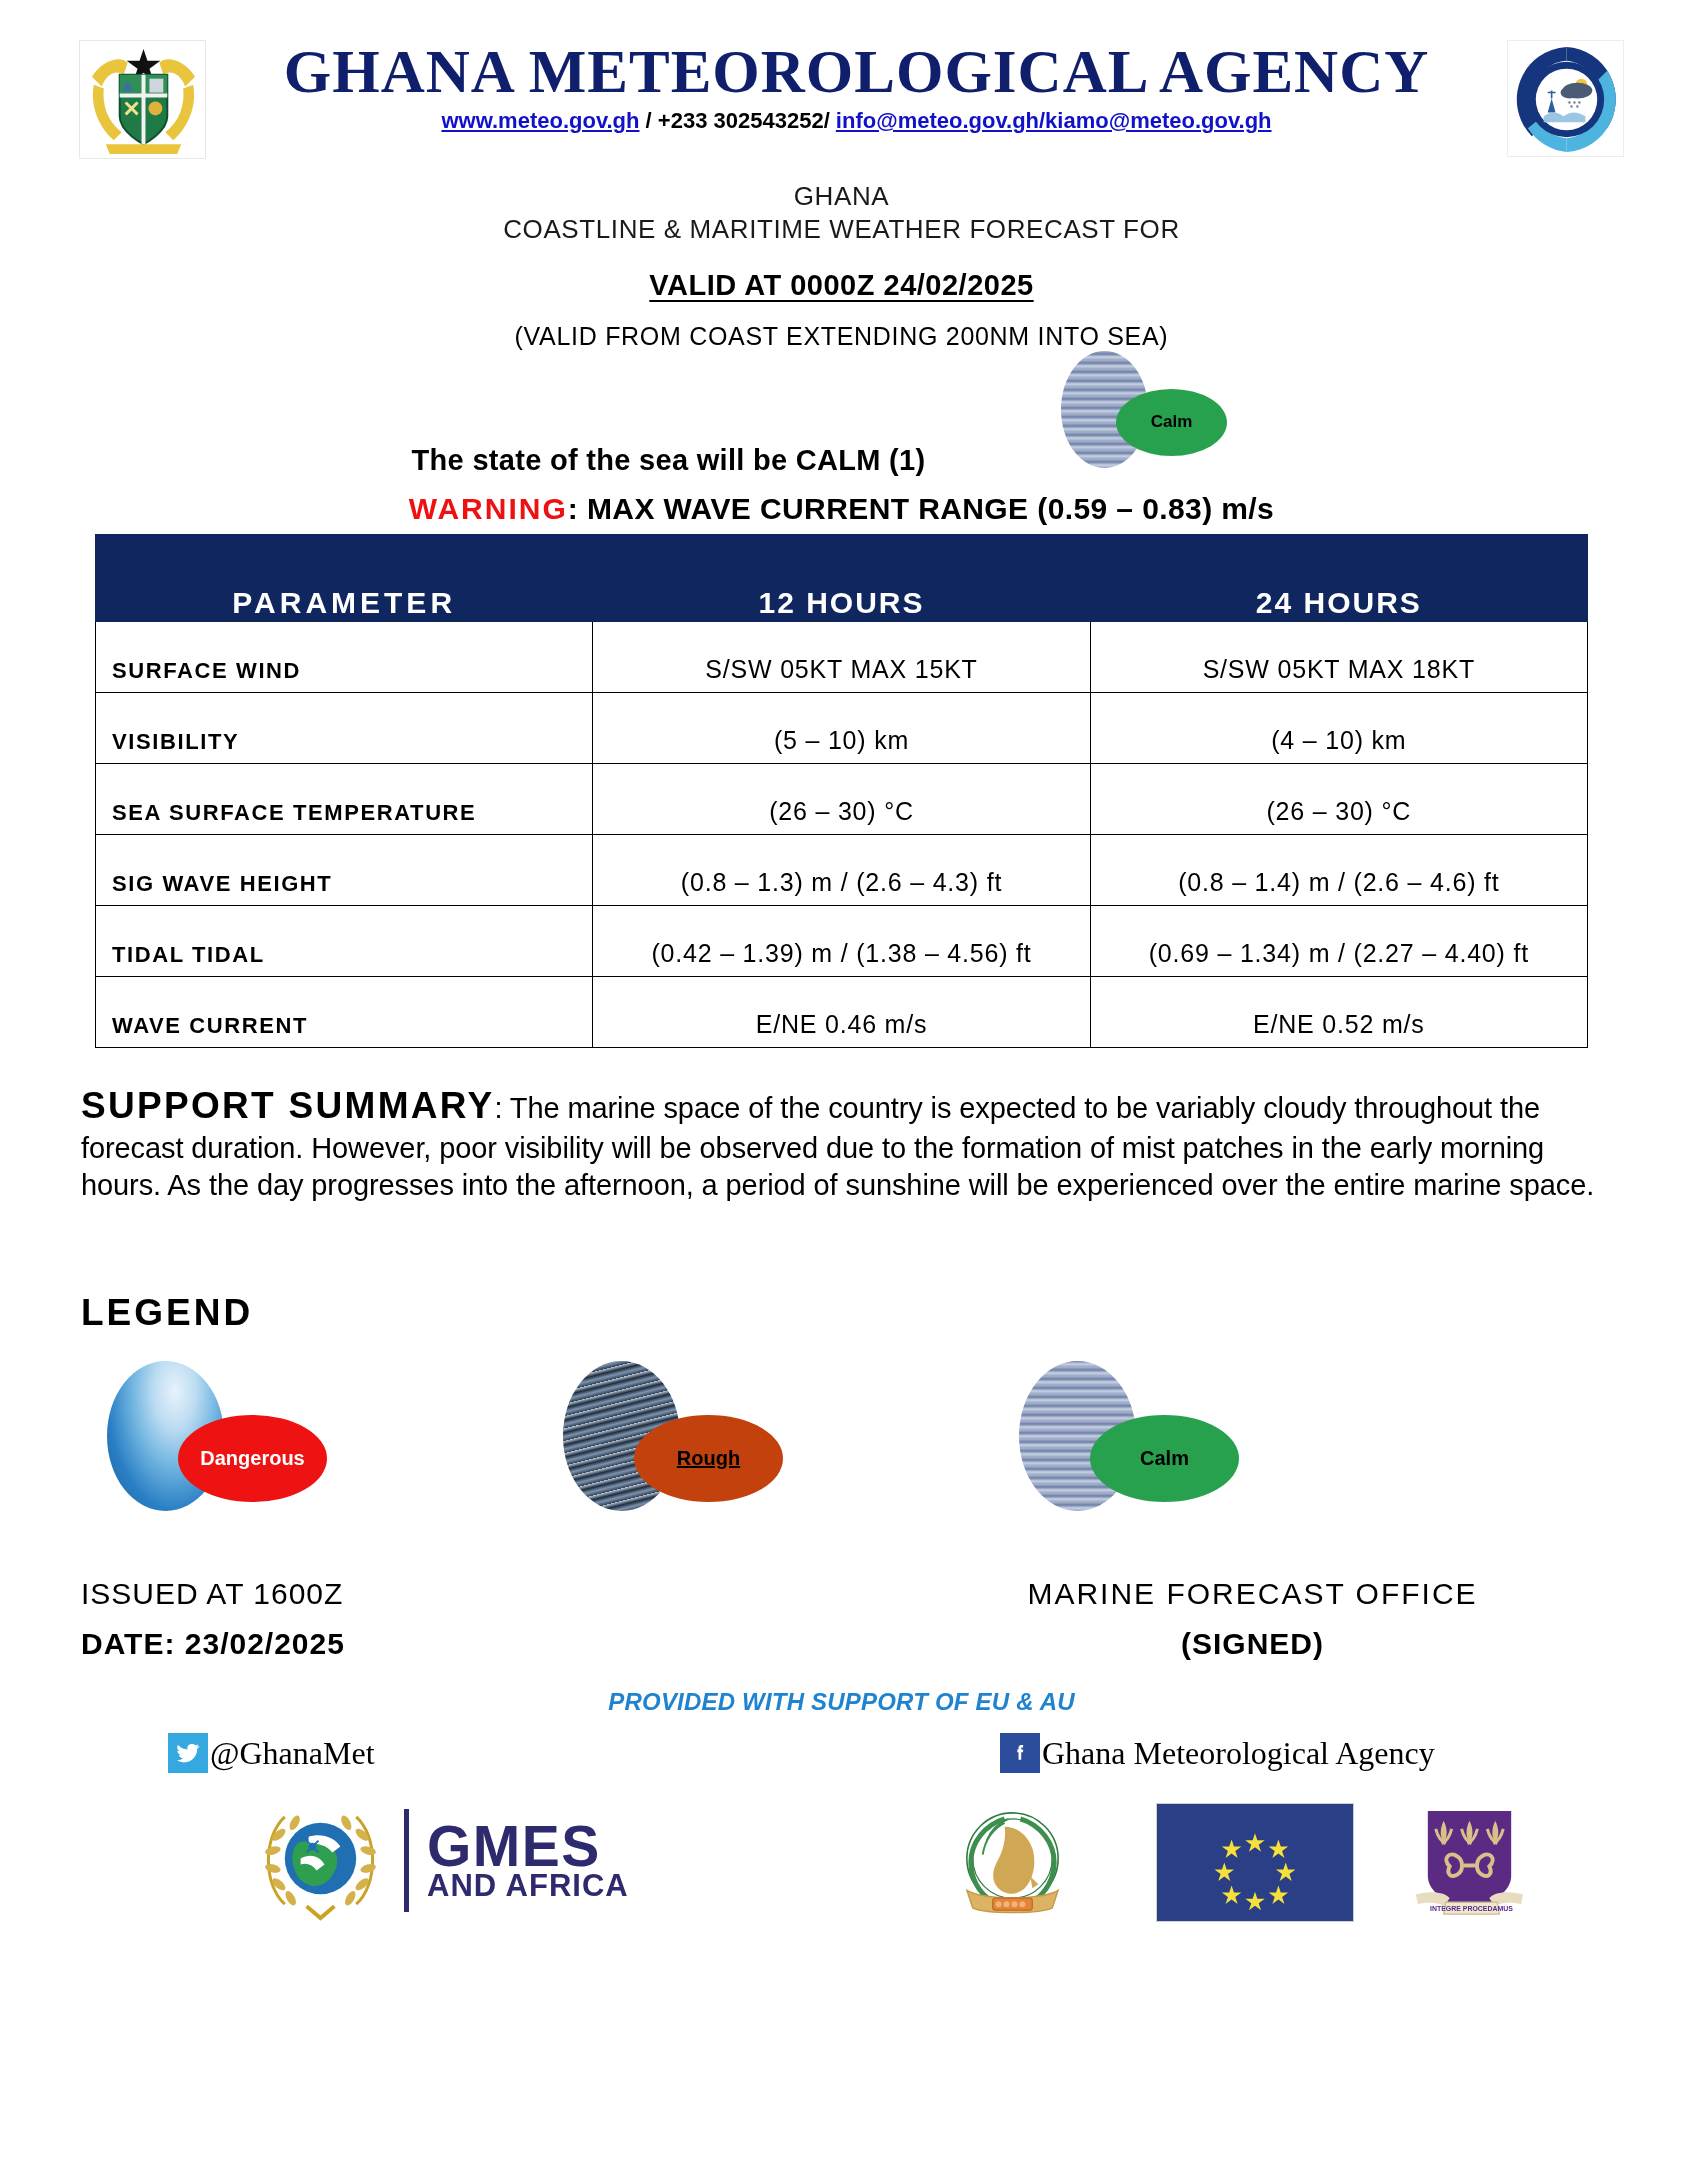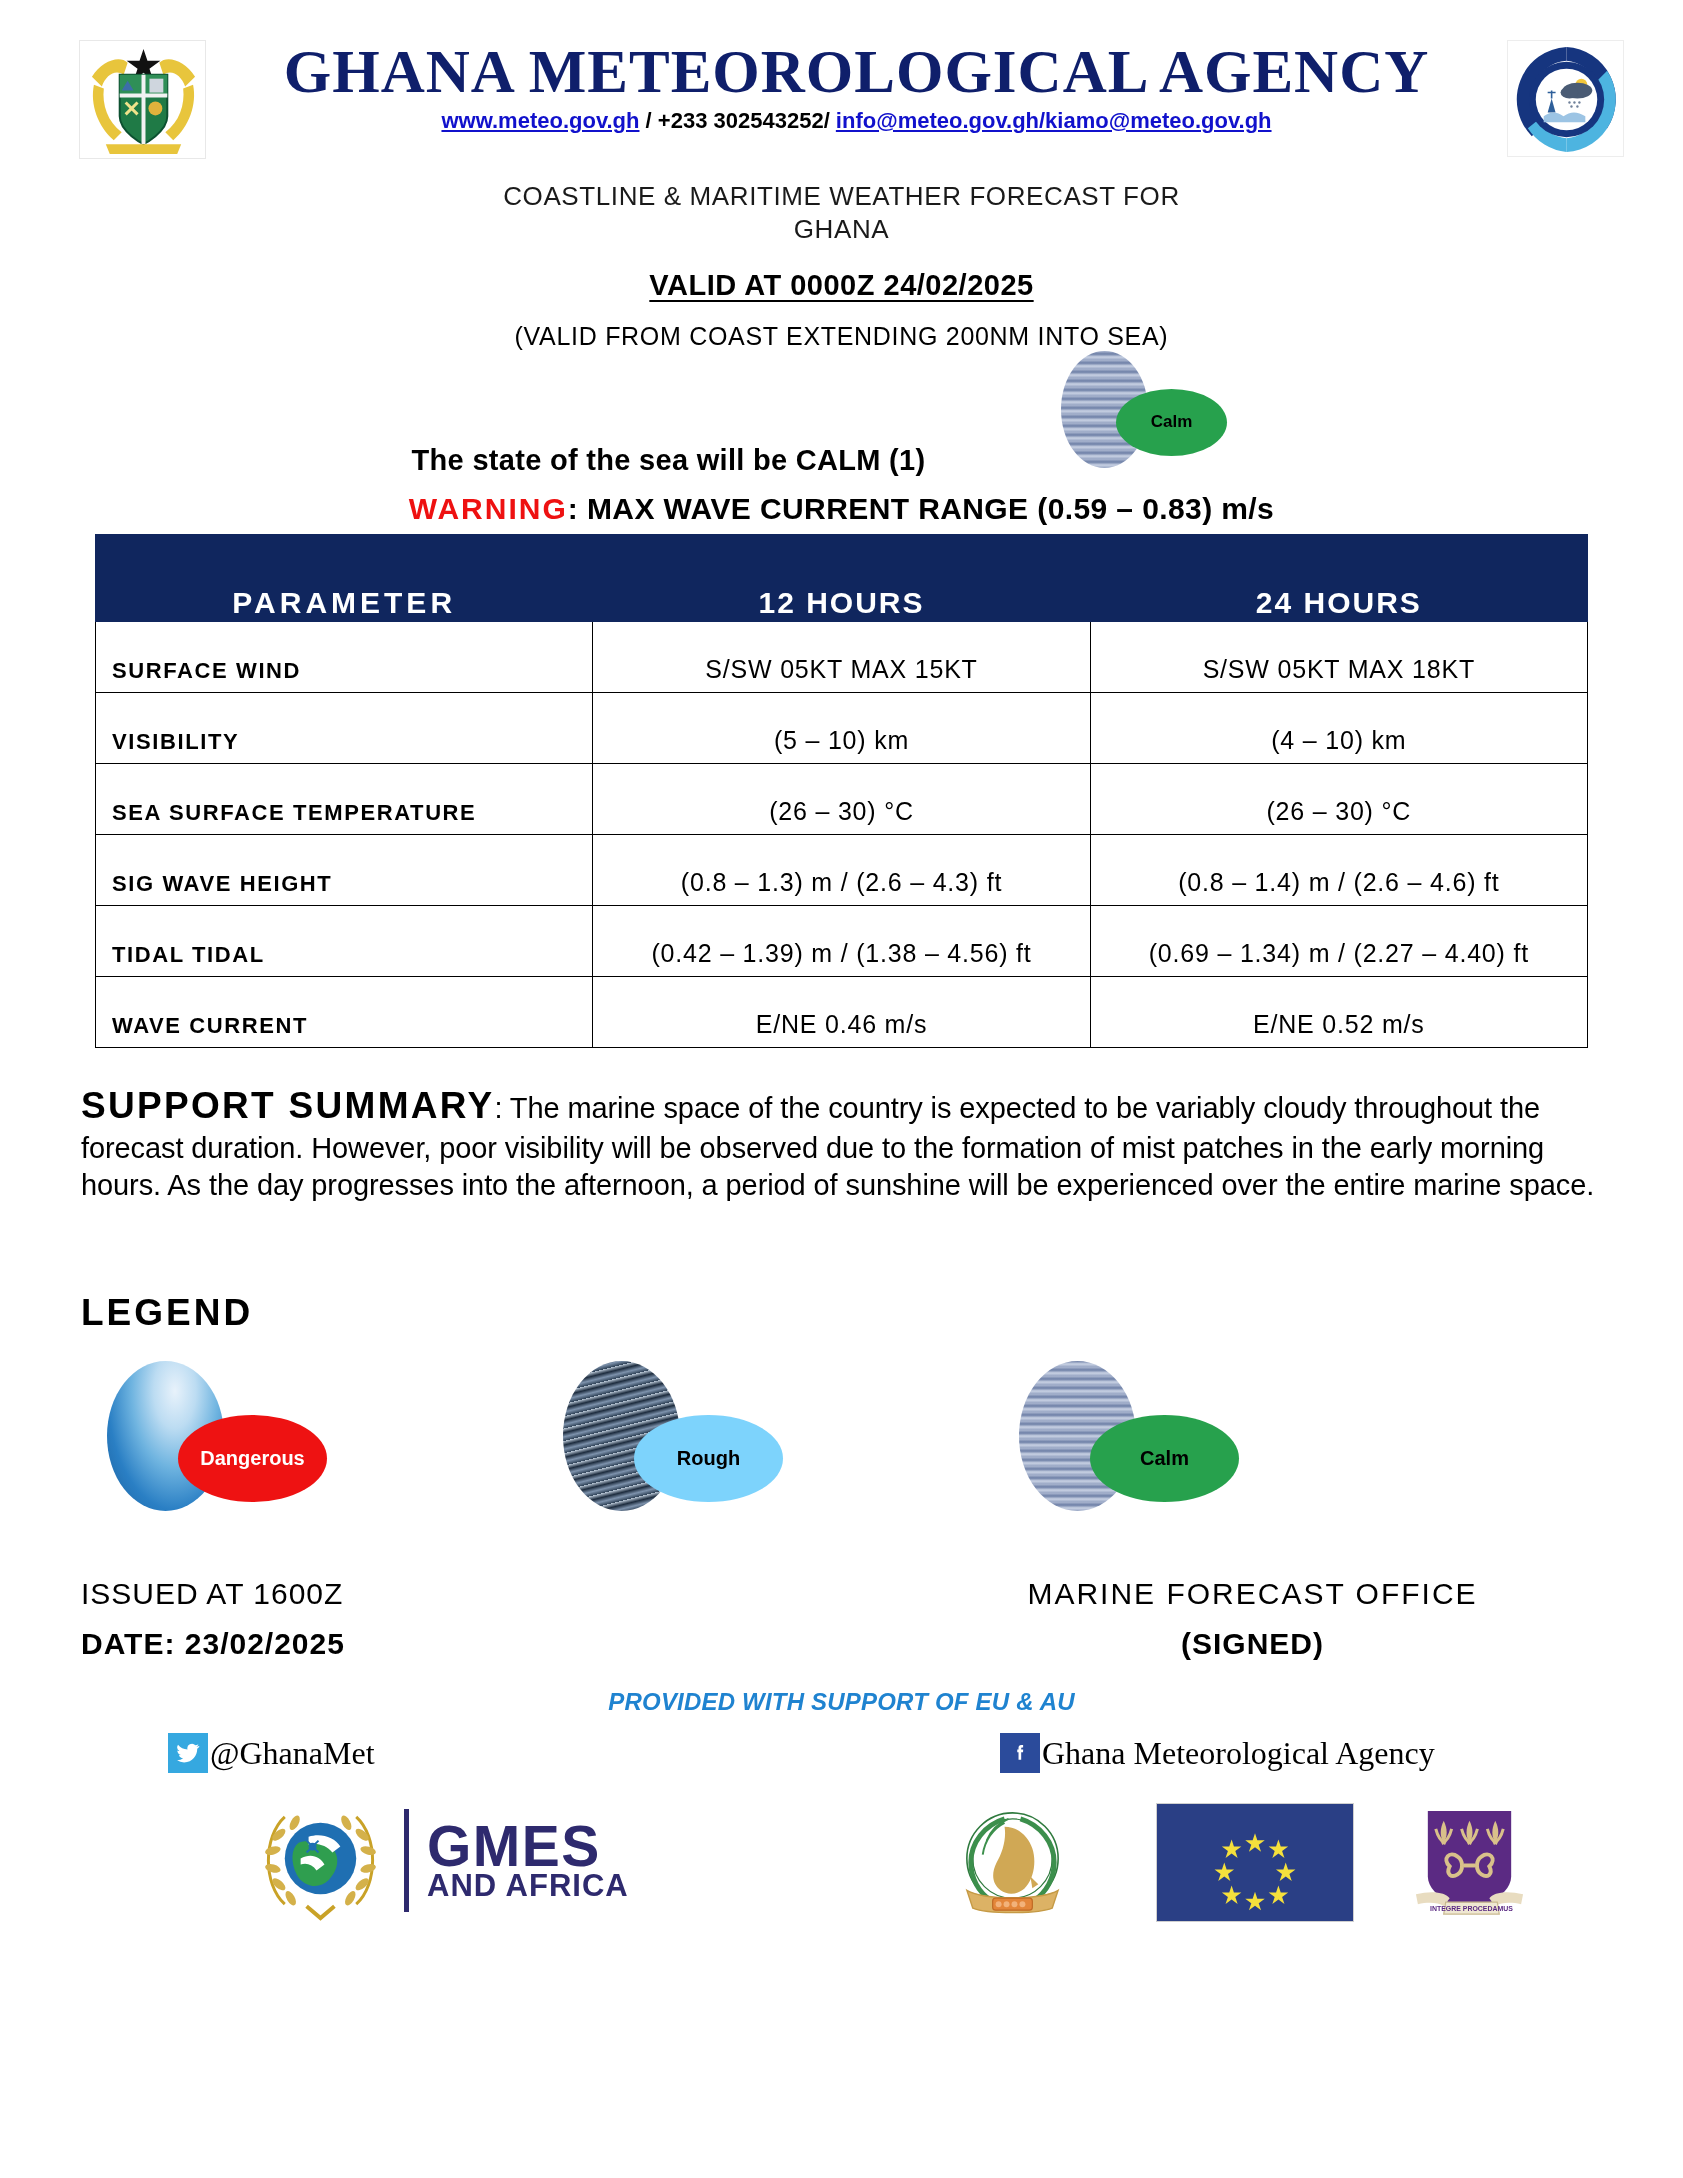--- a/index.html
+++ b/index.html
@@ -114,21 +114,21 @@
   .water.rough {
     background:
       repeating-linear-gradient(-14deg, #2f4257 0px, #7e93ad 4px, #1d2c3e 8px, #b9c7d6 12px),
       linear-gradient(#39506b, #16222f);
   }
   .water.dangerous {
     background:
       radial-gradient(ellipse at 58% 20%, #e8f2fb 0%, #bcdcf2 22%, #6fb4e0 45%, #2a7fc4 70%, #1b5e9b 100%);
   }
   .pill.calm { background: #27a14d; color: #000; }
-  .pill.rough { background: #7dd3fc; color: #000; }
+  .pill.rough { background: #c2410c; color: #000; text-decoration: underline; }
   .pill.dangerous { background: #ee1212; color: #ffffff; }
 
   .badge-top { position: absolute; left: 1061px; top: 8px; }
 
   .sea-line {
     position: absolute;
     left: 0; right: 0; top: 71px;
     text-align: center;
     font-size: 29px;
     font-weight: bold;
@@ -346,22 +346,22 @@
           <circle cx="70" cy="66" r="1.2"></circle>
         </g>
         <path d="M44 58 L48 72 L40 72 Z" fill="#2e5f9a"></path>
         <path d="M44 58 L44 50 M40 52 L48 52" stroke="#2e5f9a" stroke-width="1.6"></path>
         <path d="M36 76 Q46 68 56 76 Q66 68 78 76 L78 82 L36 82 Z" fill="#9cc4e4"></path>
       </svg>
     </div>
   </div>
 
   <div class="subtitle">
+    <div>GHANA</div>
     <div>COASTLINE &amp; MARITIME WEATHER FORECAST FOR</div>
-    <div>GHANA</div>
   </div>
 
   <div class="valid-at">
     <span>VALID AT 0000Z 24/02/2025</span>
   </div>
 
   <div class="valid-from">(VALID FROM COAST EXTENDING 200NM INTO SEA)</div>
 
   <div class="seastate-wrap">
 

